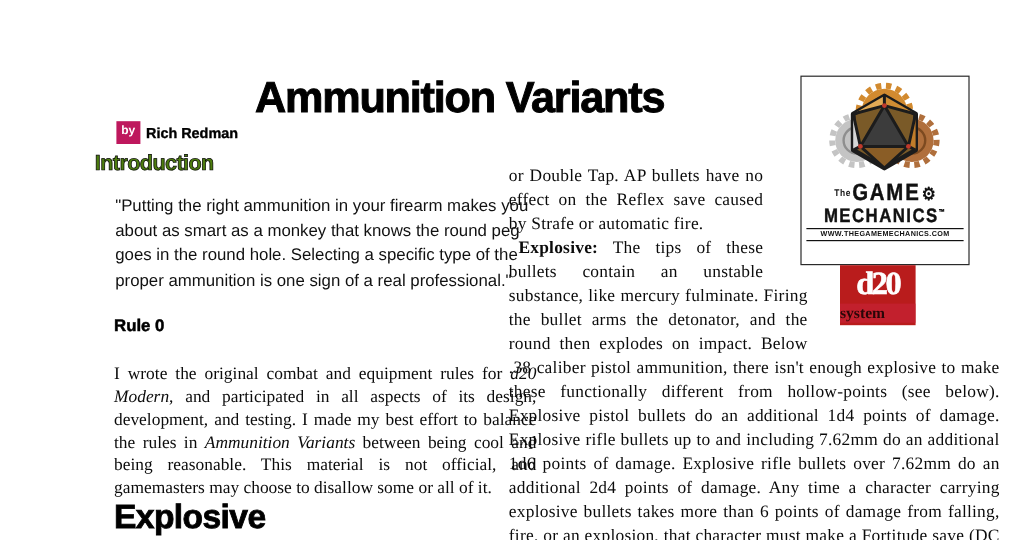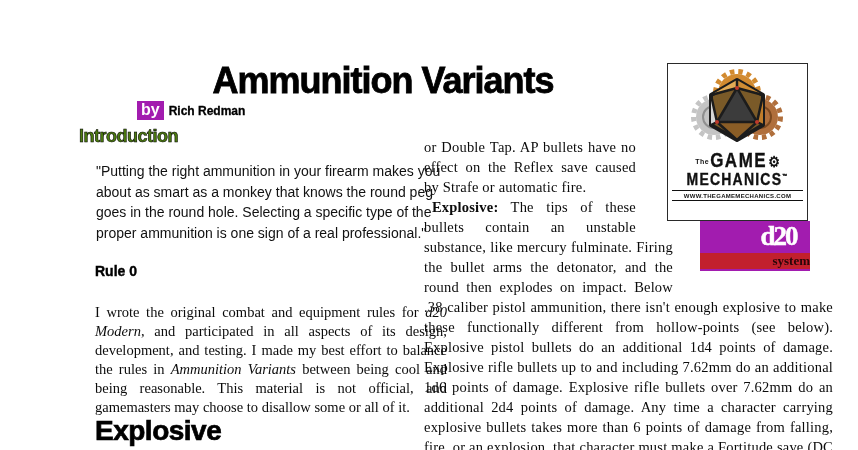--- a/index.html
+++ b/index.html
@@ -8,22 +8,22 @@
     background:#ffffff;color:#0d0d0d;
     font-family:"Liberation Sans",sans-serif;
   }
   .title{
     position:absolute;left:0;top:60px;width:766px;margin:0;
     text-align:center;font-size:36px;font-weight:900;letter-spacing:-1px;
     -webkit-text-stroke:0.8px #000;color:#000;
   }
   .byline{position:absolute;left:97px;top:101px;display:flex;align-items:center;gap:5px;}
   .by-badge{
-    background:#a21caf;color:#fff;font-weight:bold;font-size:16px;
-    padding:1px 4px 3px 4px;line-height:15px;display:inline-block;margin-left:40px;
+    background:#be185d;color:#fff;font-weight:bold;font-size:10px;
+    padding:1px 4px 3px 4px;line-height:15px;display:inline-block;
   }
   .author{font-size:12px;font-weight:bold;color:#000;-webkit-text-stroke:0.3px #000;}
 
   .h-intro{position:absolute;left:79px;top:126px;margin:0;font-size:18px;font-weight:900;
     letter-spacing:-0.5px;-webkit-text-stroke:0.6px #000;color:#4d7c0f;}
   .quote{position:absolute;left:96px;top:161px;width:350px;font-size:14px;line-height:20.5px;color:#111;}
   .quote-attr{text-align:right;padding-right:6px;}
   .h-rule0{position:absolute;left:95px;top:263px;margin:0;font-size:14px;font-weight:900;
     -webkit-text-stroke:0.4px #000;color:#000;}
   .rule0-p{position:absolute;left:95px;top:303px;width:352px;margin:0;
@@ -54,27 +54,27 @@
   .gm-game{font-size:17px;letter-spacing:1.5px;-webkit-text-stroke:0.3px #111;}
   .gm-gear{font-size:13px;line-height:13px;}
   .gm-line2{font-weight:bold;font-size:14px;letter-spacing:1.2px;color:#111;
     transform:scaleY(1.15);-webkit-text-stroke:0.3px #111;}
   .gm-line2 sup{font-size:5px;}
   .gm-url{font-size:6px;font-weight:bold;letter-spacing:0.3px;color:#111;
     border-top:1px solid #111;border-bottom:1px solid #111;
     margin:3px 4px 0 4px;padding:1.5px 0;}
 
   .d20-box{position:absolute;left:700px;top:221px;width:63px;height:50px;
-    background:#a21caf;overflow:hidden;padding-left:47px;}
+    background:#b91c1c;overflow:hidden;}
   .d20-num{color:#fff;font-family:"Liberation Serif",serif;font-weight:900;
     font-size:27px;line-height:31px;text-align:center;letter-spacing:-2px;
     -webkit-text-stroke:0.5px #fff;}
   .d20-sys{position:absolute;left:0;bottom:2px;width:100%;height:16px;
     background:#c2202d;color:#2a0608;font-family:"Liberation Serif",serif;
-    font-weight:bold;font-size:13px;line-height:15px;text-align:right;}
+    font-weight:bold;font-size:13px;line-height:15px;text-align:left;}
 </style>
 </head>
 <body>
 
 <div>
 
   <h1 class="title">Ammunition Variants</h1>
 
   <div class="byline">
     <span class="by-badge">by</span>

